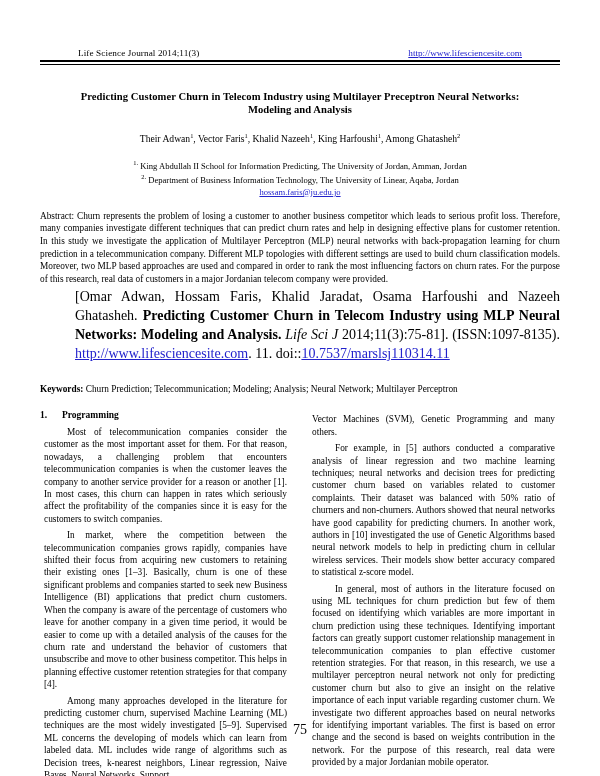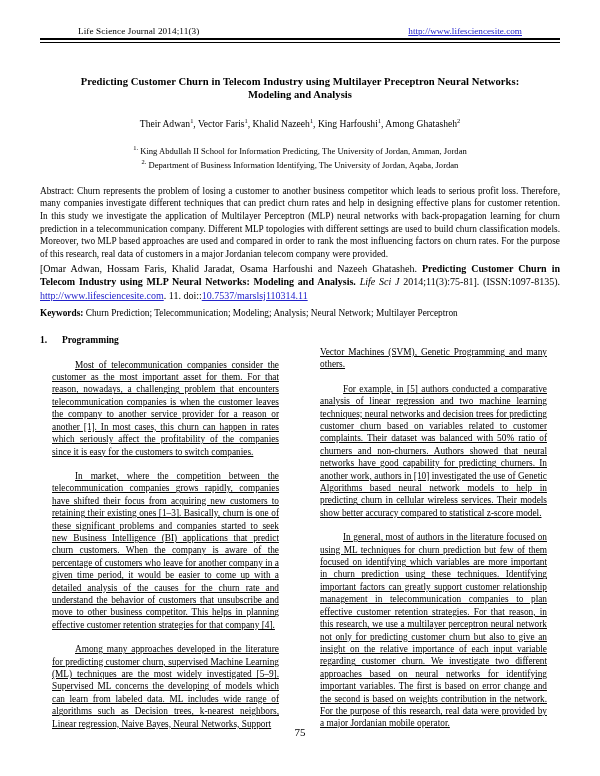--- a/index.html
+++ b/index.html
@@ -12,21 +12,21 @@
     height: 776px;
     font-family: "Liberation Serif", "DejaVu Serif", serif;
     color: #000000;
     position: relative;
     overflow: hidden;
   }
   .page {
     width: 600px;
     height: 756px;
     box-sizing: border-box;
-    padding: 26px 40px 0 40px;
+    padding: 48px 40px 0 40px;
     position: relative;
   }
 
   
   .runhead {
     display: flex;
     justify-content: space-between;
     align-items: flex-end;
     font-size: 9.2px;
     padding: 0 38px 0 38px;
@@ -40,21 +40,21 @@
   }
   .rule-double {
     margin-top: 2px;
     border-top: 2.1px solid #000;
     border-bottom: 1px solid #000;
     height: 1.4px;
   }
 
   
   .title {
-    margin-top: 32px;
+    margin-top: 25px;
     text-align: center;
     font-weight: bold;
     font-size: 10.6px;
     line-height: 1.32;
     padding: 0 18px;
     letter-spacing: .05px;
   }
   .authors {
     margin-top: 15px;
     text-align: center;
@@ -84,33 +84,34 @@
   
   .abstract {
     margin-top: 13px;
     font-size: 9.3px;
     line-height: 1.36;
     text-align: justify;
   }
   .abstract b { font-weight: normal; }
   .citation {
     margin-top: 1px;
-    font-size: 10px;
+    font-size: 14px;
     line-height: 1.36;
     text-align: justify;
     text-indent: 0;
+    margin-left: 35px;
   }
   .citation b { font-weight: bold; }
   .citation i { font-style: italic; }
   .citation a {
     color: #2222cc;
     text-decoration: underline;
   }
   .keywords {
-    margin-top: 5px;
+    margin-top: 20px;
     font-size: 9.3px;
     line-height: 1.36;
     text-align: justify;
   }
   .keywords b { font-weight: bold; }
 
   
   .columns {
     margin-top: 14px;
     display: flex;
@@ -124,35 +125,34 @@
   }
   .sec-head {
     font-weight: bold;
     font-size: 9.5px;
     margin-bottom: 1px;
     display: flex;
     gap: 13px;
   }
   .sec-head .num { min-width: 9px; }
   .col p {
-    margin: 12px;
+    margin: 4px;
     text-indent: 23px;
     text-align: justify;
-    text-decoration: underline;
   }
   .col p.noindent { text-indent: 0; }
 
   
   .pagenum {
     position: absolute;
     left: 0;
     right: 0;
     bottom: 18px;
     text-align: center;
-    font-size: 11px;
+    font-size: 14px;
   }
 </style>
 </head>
 <body>
 
 <div class="page">
 
   <div class="runhead">
     <span class="journal">Life Science Journal 2014;11(3)</span>
     <a class="siteurl" href="#">http://www.lifesciencesite.com</a>
@@ -160,23 +160,26 @@
   <div class="rule-double"></div>
 
   <div class="title">Predicting Customer Churn in Telecom Industry using Multilayer Preceptron Neural Networks: Modeling and Analysis</div>
 
   <div class="authors">
     <span>Their Adwan</span><span class="sup">1</span><span>, </span><span>Vector Faris</span><span class="sup">1</span><span>, </span><span>Khalid Nazeeh</span><span class="sup">1</span><span>, </span><span>King Harfoushi</span><span class="sup">1</span><span>, </span><span>Among Ghatasheh</span><span class="sup">2</span>
   </div>
 
   <div class="affil">
     <div><span class="sup">1.</span> <span>King Abdullah II School for Information Predicting, The University of Jordan, Amman, Jordan</span></div>
-    <div><span class="sup">2.</span> <span>Department of Business Information Identifying, The University of Jordan, Aqaba, Jordan</span></div>
-  </div>
-
+    <div><span class="sup">2.</span> <span>Department of Business Information Technology, The University of Linear, Aqaba, Jordan</span></div>
+  </div>
+
+  <div class="email">
+    <a href="#">hossam.faris@ju.edu.jo</a>
+  </div>
 
   <div class="abstract">
     <b>Abstract</b><span>: Churn represents the problem of losing a customer to another business competitor which leads to serious profit loss. Therefore, many companies investigate different techniques that can predict churn rates and help in designing effective plans for customer retention. In this study we investigate the application of Multilayer Perceptron (MLP) neural networks with back-propagation learning for churn prediction in a telecommunication company. Different MLP topologies with different settings are used to build churn classification models. Moreover, two MLP based approaches are used and compared in order to rank the most influencing factors on churn rates. For the purpose of this research, real data of customers in a major Jordanian telecom company were provided.</span>
   </div>
 
   <div class="citation">
     <span>[Omar Adwan, Hossam Faris, Khalid Jaradat, Osama Harfoushi and Nazeeh Ghatasheh. </span><b>Predicting Customer Churn in Telecom Industry using MLP Neural Networks: Modeling and Analysis. </b><i>Life Sci J</i><span> 2014;11(3):75-81]. (ISSN:1097-8135). </span><a href="#">http://www.lifesciencesite.com</a><span>. 11. doi::</span><a href="#">10.7537/marslsj110314.11</a>
   </div>
 
   <div class="keywords">

